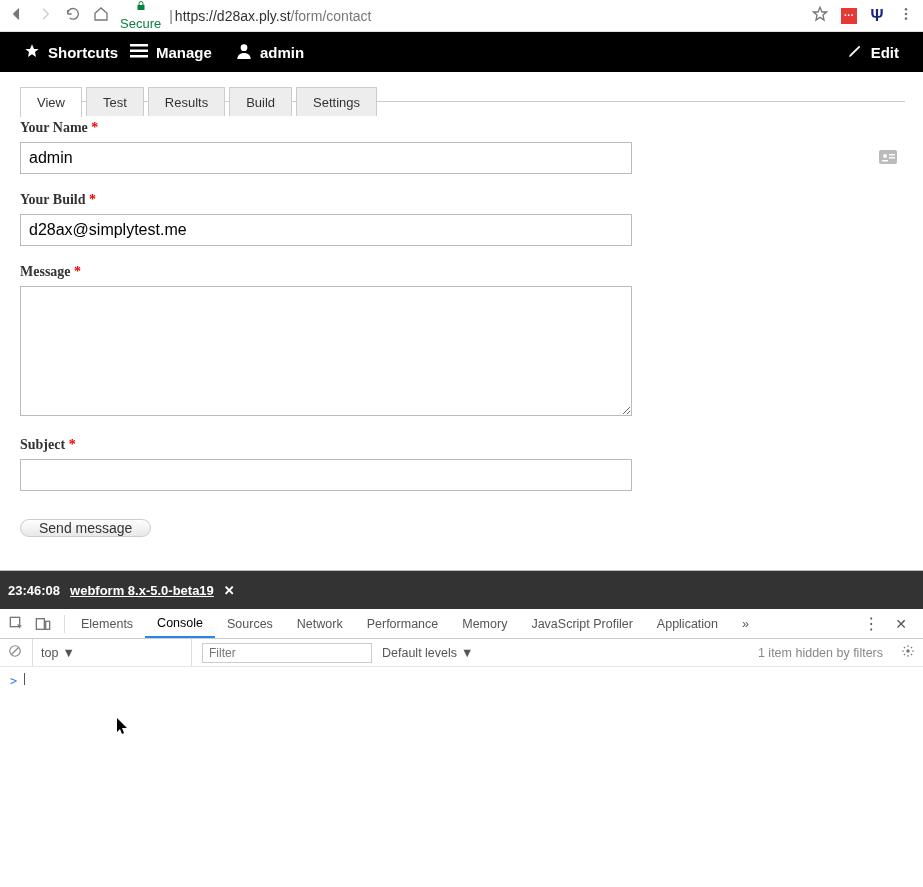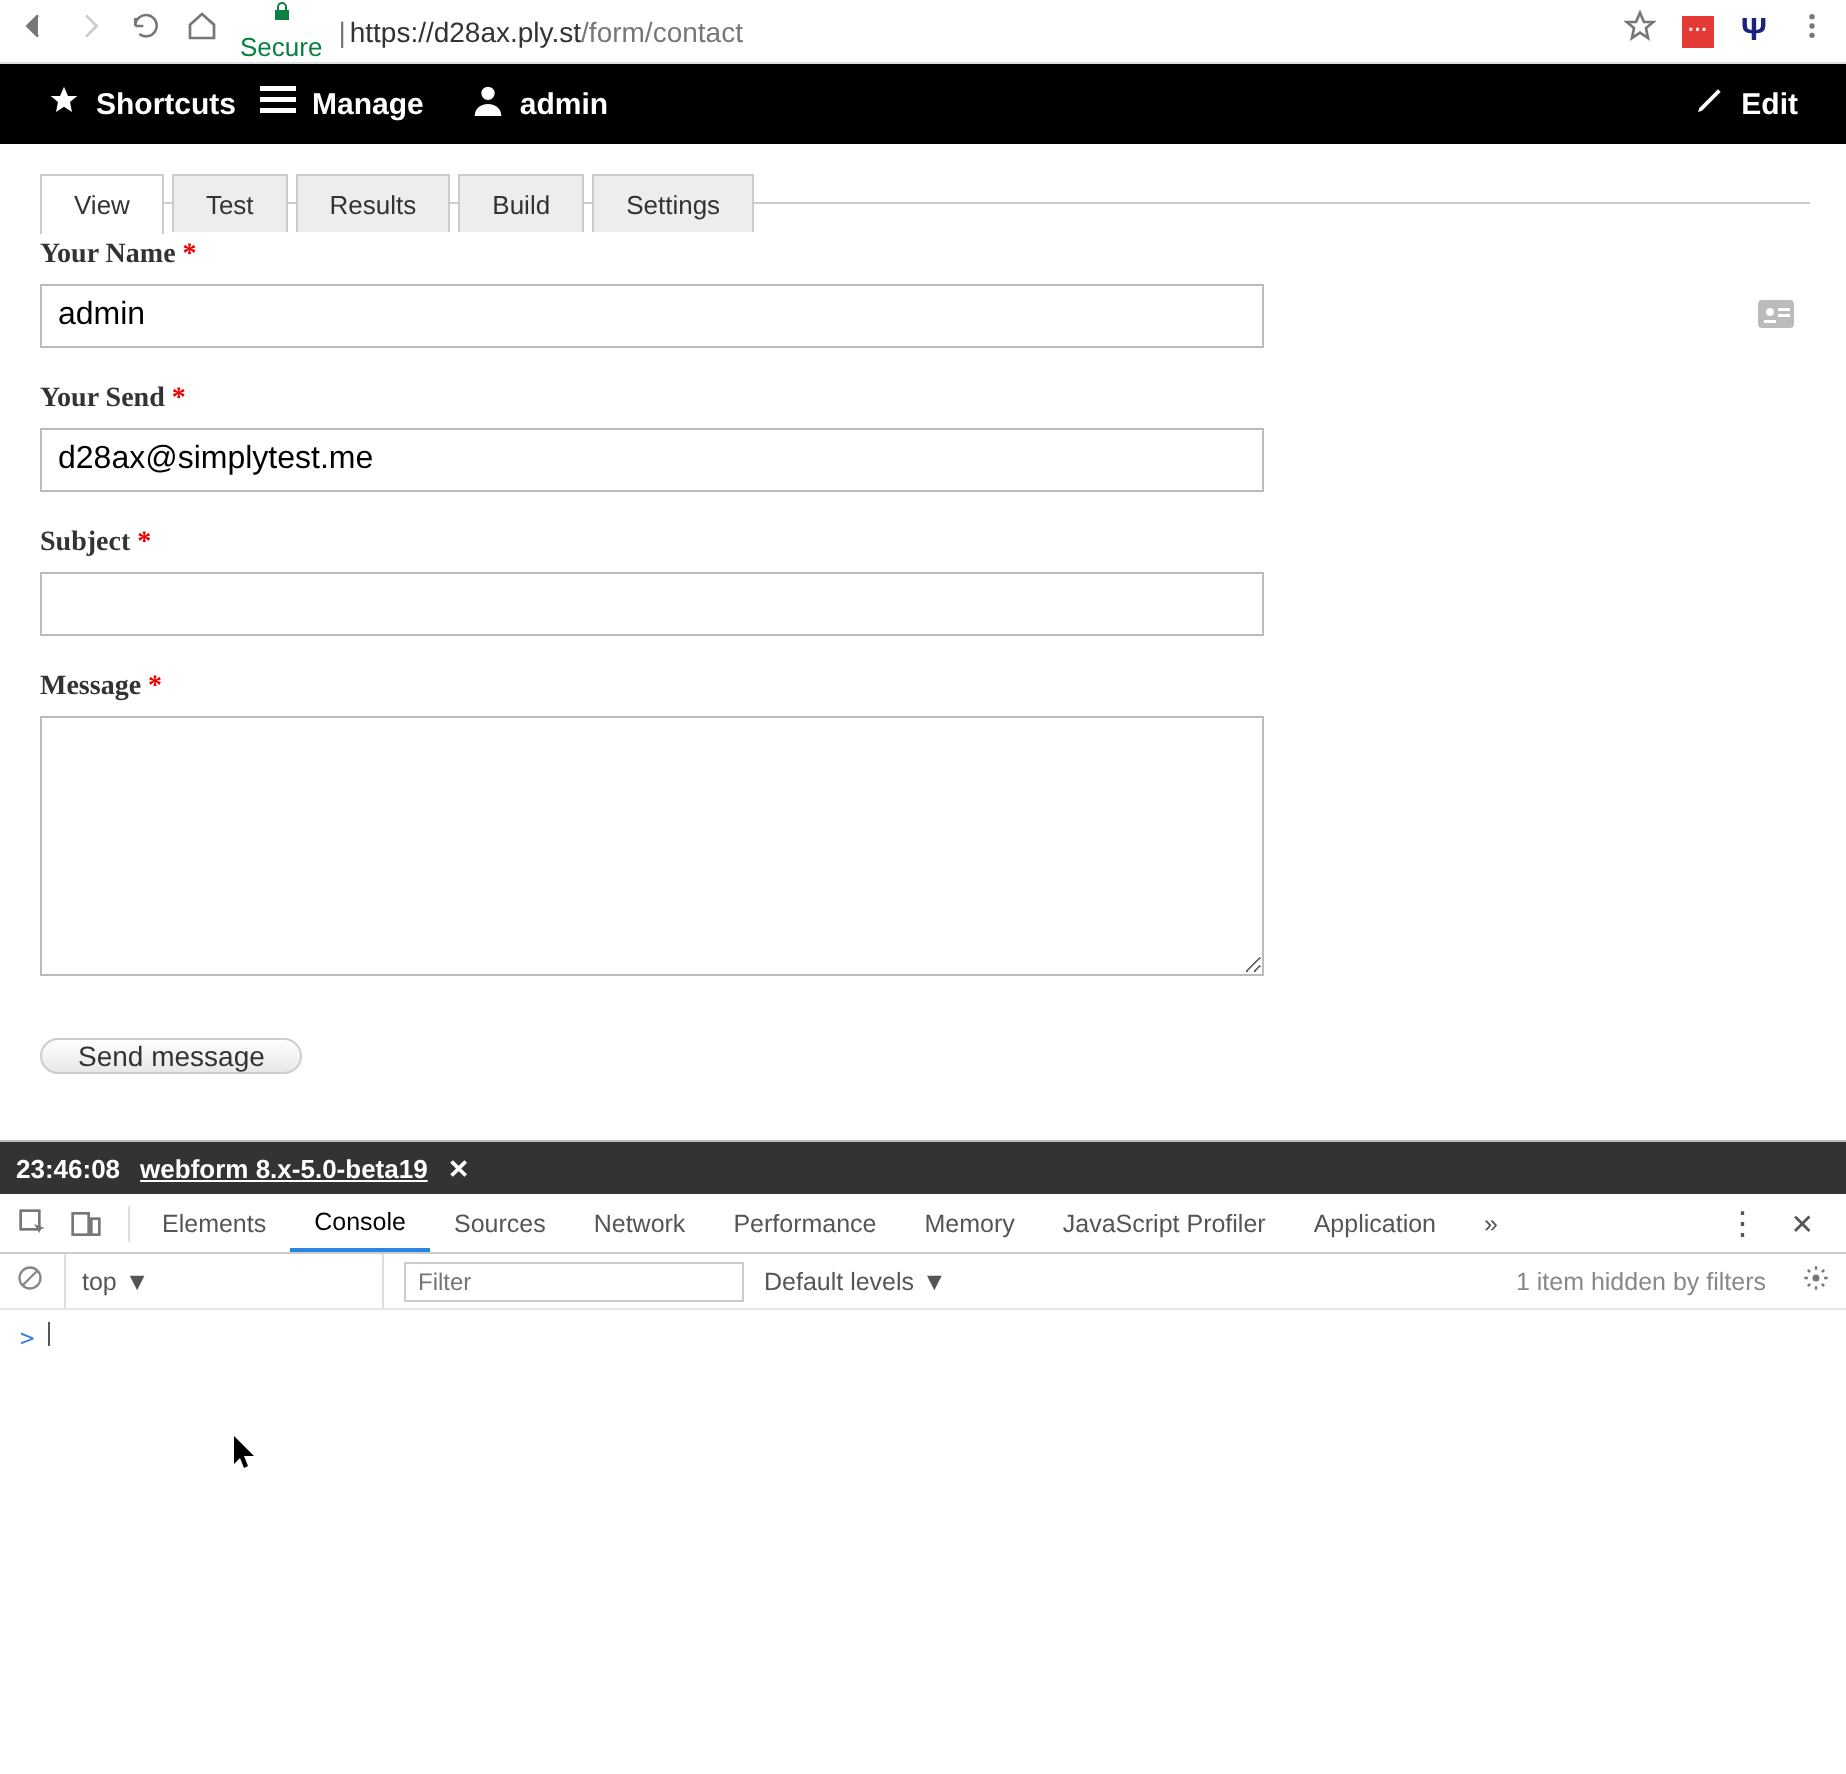--- a/index.html
+++ b/index.html
@@ -49,21 +49,21 @@
   .form-group label .req { color: #e00; }
   .form-group input[type=text] { width: 612px; height: 32px; border: 1px solid #bbb; padding: 0 8px; font-size: 16px; font-family: Arial, sans-serif; }
   .form-group .name-input { position: relative; }
   .form-group .name-input .card-icon { position: absolute; right: 8px; top: 8px; }
   .form-group textarea { width: 612px; height: 130px; border: 1px solid #bbb; padding: 6px 8px; font-size: 14px; resize: both; }
 
   .submit-btn { margin-top: 28px; padding: 0 18px; border-radius: 18px; border: 1px solid #ccc; background: linear-gradient(#fefefe,#e8e8e8); font-family: Liberation Sans, sans-serif; font-size: 14px; color: #333; }
 
   
   .devtools { position: absolute; bottom: 0; left: 0; right: 0; height: 317px; border-top: 1px solid #bbb; display: flex; flex-direction: column; background: #fff; }
-  .dt-titlebar { height: 26px; background: #333; color: #fff; display: flex; align-items: center; padding: 0 8px; font-size: 13px; font-weight: bold; gap: 10px; }
+  .dt-titlebar { height: 38px; background: #333; color: #fff; display: flex; align-items: center; padding: 0 8px; font-size: 13px; font-weight: bold; gap: 10px; }
   .dt-titlebar .time { }
   .dt-titlebar .title { text-decoration: underline; }
   .dt-titlebar .close-x { font-weight: bold; }
   .dt-tabs { height: 30px; border-bottom: 1px solid #ccc; display: flex; align-items: center; padding: 0 8px; gap: 0; font-size: 12.5px; color: #555; }
   .dt-tabs .dt-icon { width: 18px; height: 18px; display: flex; align-items: center; justify-content: center; margin-right: 8px; }
   .dt-tabs .dt-tab { padding: 0 12px; height: 30px; line-height: 30px; }
   .dt-tabs .dt-tab.active { color: #000; border-bottom: 2px solid #2986e2; height: 29px; line-height: 29px;}
   .dt-tabs .dt-spacer { flex: 1; }
   .dt-tabs .dot-menu { font-size: 16px; padding: 0 8px; }
   .dt-tabs .dt-close { font-size: 14px; padding: 0 8px; }
@@ -195,32 +195,32 @@
               <circle cx="6" cy="6" r="2" fill="#fff"></circle>
               <rect x="10" y="4" width="6" height="1.5" fill="#fff"></rect>
               <rect x="10" y="7" width="6" height="1.5" fill="#fff"></rect>
               <rect x="3" y="10" width="6" height="1.5" fill="#fff"></rect>
             </svg>
         </span>
       </div>
     </div>
 
     <div class="form-group">
-      <label><span>Your Send</span> <span class="req">*</span></label>
+      <label><span>Your Build</span> <span class="req">*</span></label>
       <input type="text" value="d28ax@simplytest.me" style="">
+    </div>
+
+    <div class="form-group">
+      <label><span>Message</span> <span class="req">*</span></label>
+      <textarea style=""></textarea>
     </div>
 
     <div class="form-group">
       <label><span>Subject</span> <span class="req">*</span></label>
       <input type="text" value="" style="">
-    </div>
-
-    <div class="form-group">
-      <label><span>Message</span> <span class="req">*</span></label>
-      <textarea style=""></textarea>
     </div>
 
     <button class="submit-btn">Send message</button>
   </div>
 </div>
 
 <div class="devtools">
   <div class="dt-titlebar">
     <span class="time">23:46:08</span>
     <span class="title">webform 8.x-5.0-beta19</span>

